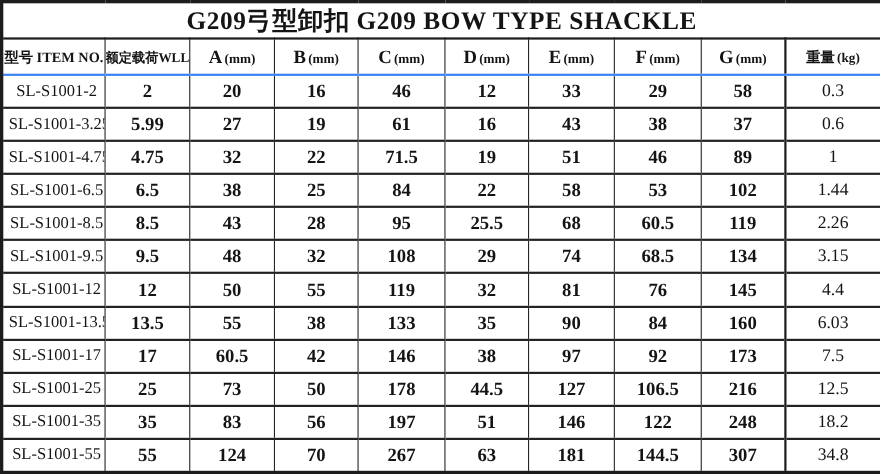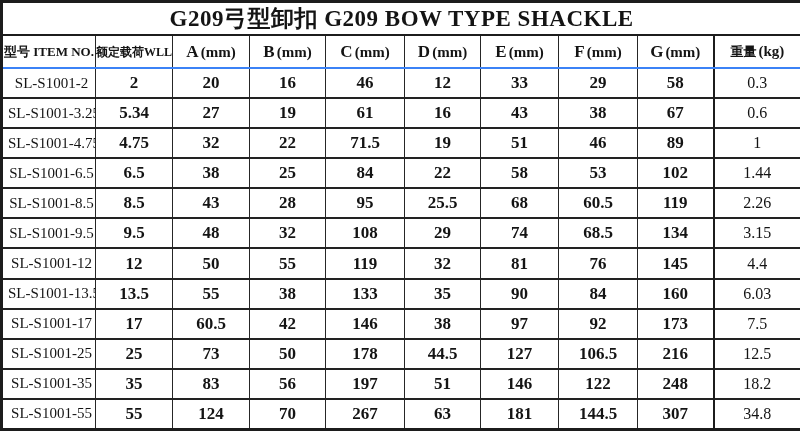--- a/index.html
+++ b/index.html
@@ -44,21 +44,21 @@
     text-align: center;
     vertical-align: middle;
     font-weight: bold;
     padding: 0;
     white-space: nowrap;
     overflow: hidden;
   }
   .hl { font-size: 17px; font-weight: bold; }
   .hl-cn { font-size: 13px; font-weight: bold; letter-spacing: 0; }
   .hl-cn-small { font-size: 12px; font-weight: bold; }
-  .hu { font-size: 15px; font-weight: bold; margin-left: 2px; }
+  .hu { font-size: 12px; font-weight: bold; margin-left: 2px; }
   
   tbody td {
     border-left: 1px solid #262626;
     border-right: 1px solid #262626;
     border-top: 2px solid #222222;
     height: 28px;
     vertical-align: middle;
     padding: 0;
     white-space: nowrap;
     overflow: hidden;
@@ -144,28 +144,28 @@
           <td class="num">16</td>
           <td class="num">46</td>
           <td class="num">12</td>
           <td class="num">33</td>
           <td class="num">29</td>
           <td class="num">58</td>
           <td class="wt wt-div">0.3</td>
         </tr>
         <tr>
           <td class="item">SL-S1001-3.25</td>
-          <td class="num">5.34</td>
+          <td class="num">5.99</td>
           <td class="num">27</td>
           <td class="num">19</td>
           <td class="num">61</td>
           <td class="num">16</td>
           <td class="num">43</td>
           <td class="num">38</td>
-          <td class="num">67</td>
+          <td class="num">37</td>
           <td class="wt wt-div">0.6</td>
         </tr>
         <tr>
           <td class="item">SL-S1001-4.75</td>
           <td class="num">4.75</td>
           <td class="num">32</td>
           <td class="num">22</td>
           <td class="num">71.5</td>
           <td class="num">19</td>
           <td class="num">51</td>

